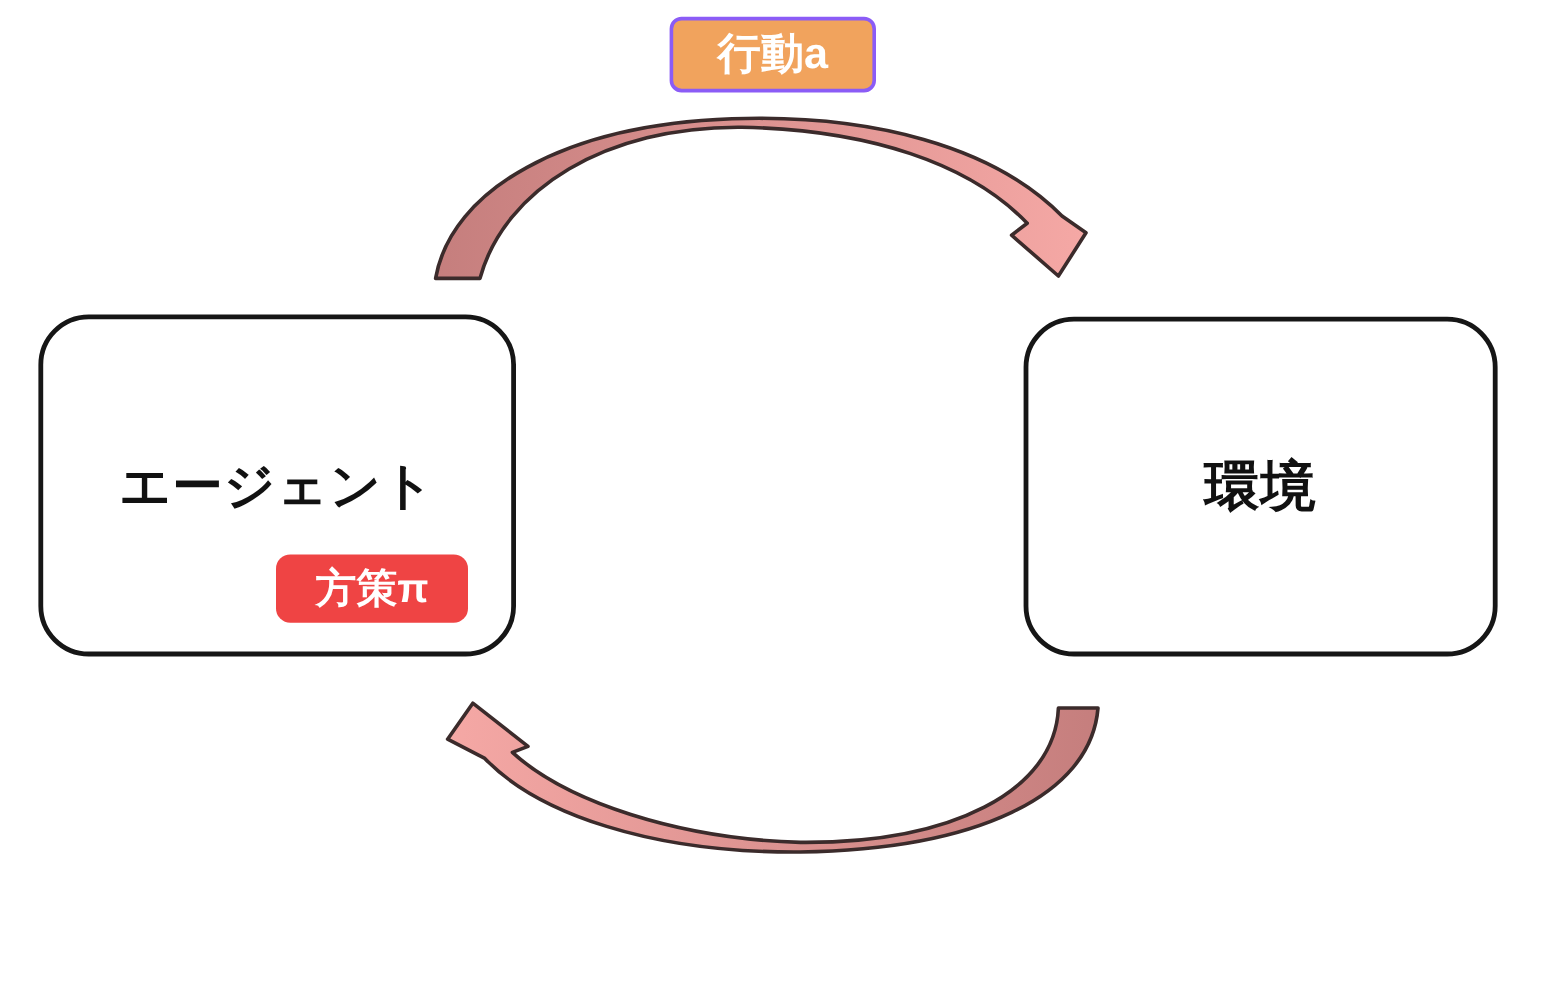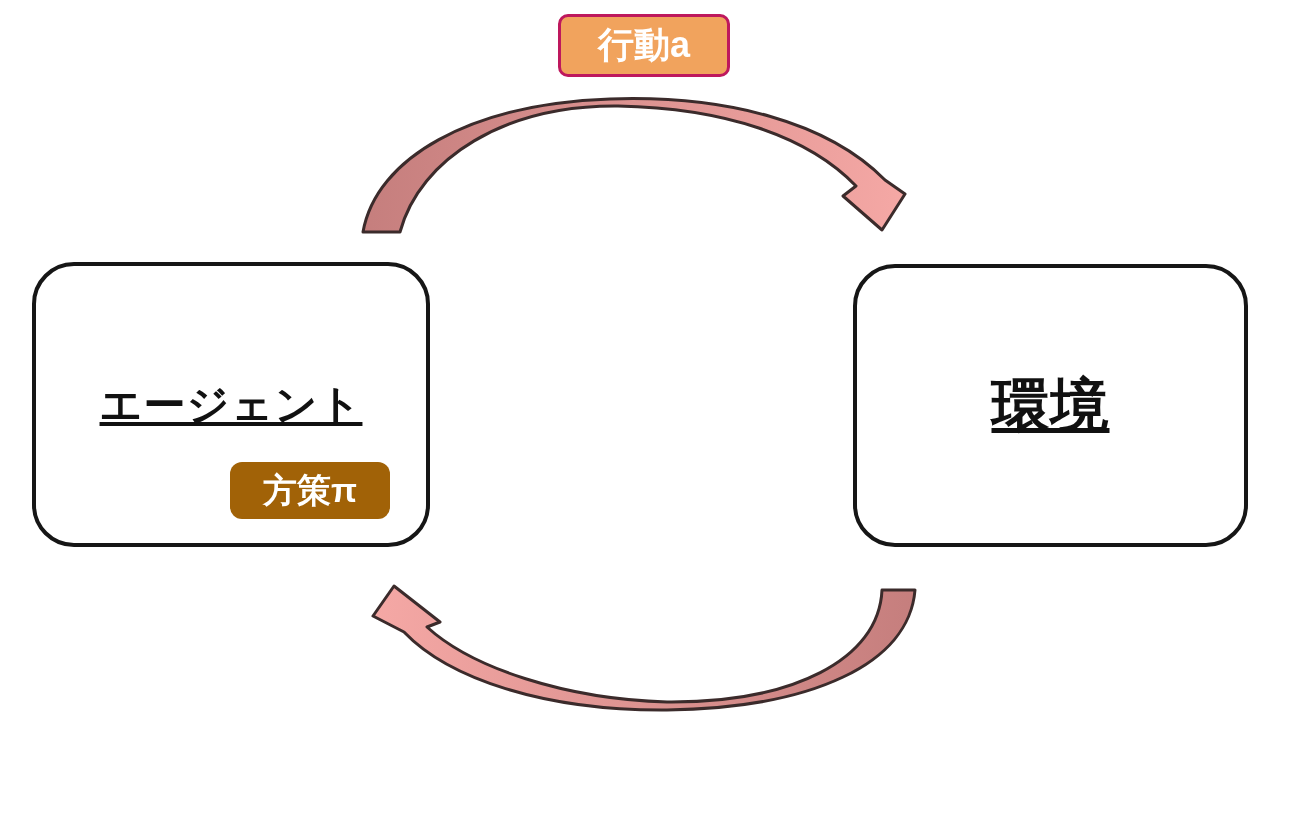--- a/index.html
+++ b/index.html
@@ -24,41 +24,40 @@
     box-sizing: border-box;
   }
   #agent-box { left: 32px; top: 262px; width: 398px; height: 285px; }
   #env-box   { left: 853px; top: 264px; width: 395px; height: 283px; }
 
   .node-label {
     font-weight: bold;
     color: #111111;
     letter-spacing: 1px;
     white-space: nowrap;
-    text-decoration: underline;
   }
   #agent-box .node-label { font-size: 42px; }
-  #env-box   .node-label { font-size: 58px; }
+  #env-box   .node-label { font-size: 46px; }
 
   .policy-badge {
     position: absolute;
     right: 36px; bottom: 24px;
     width: 160px; height: 57px;
-    background: #a16207;
+    background: #ef4444;
     border-radius: 12px;
     display: flex; align-items: center; justify-content: center;
     color: #ffffff;
     font-size: 34px; font-weight: bold;
     box-sizing: border-box;
   }
 
   .tag {
     position: absolute;
     background: #F1A35D;
-    border: 3px solid #be185d;
+    border: 3px solid #8b5cf6;
     border-radius: 10px;
     color: #ffffff;
     font-size: 36px;
     font-weight: bold;
     display: flex; align-items: center; justify-content: center;
     box-sizing: border-box;
     white-space: nowrap;
   }
   #action-tag { left: 558px; top: 14px;  width: 172px; height: 63px; }
   #reward-tag { left: 423px; top: 748px; width: 167px; height: 66px; }

